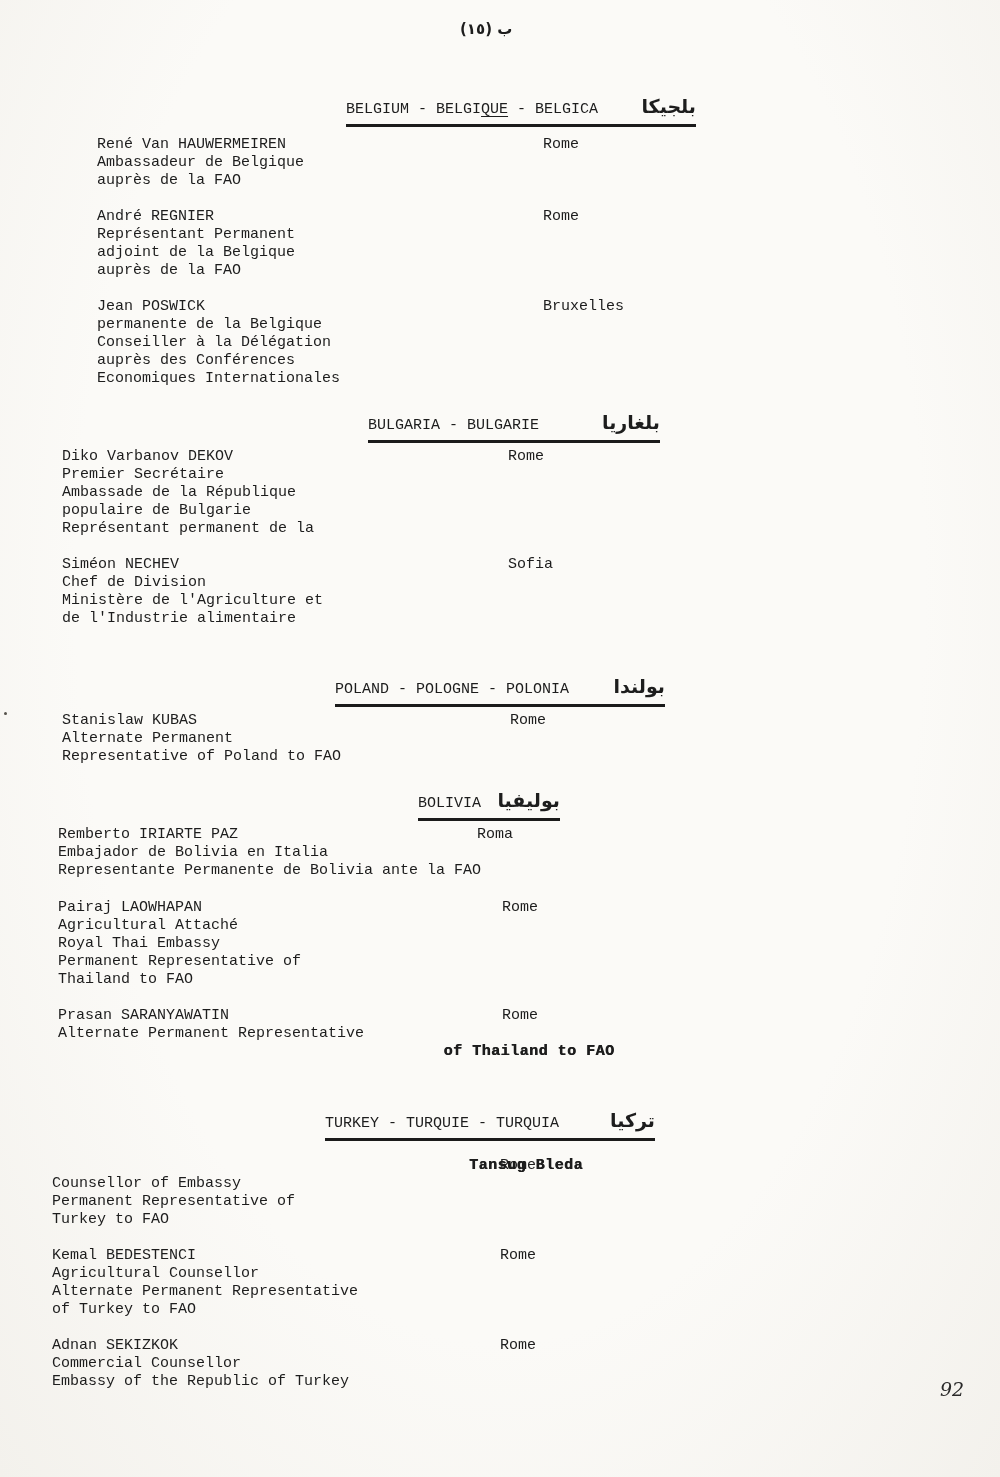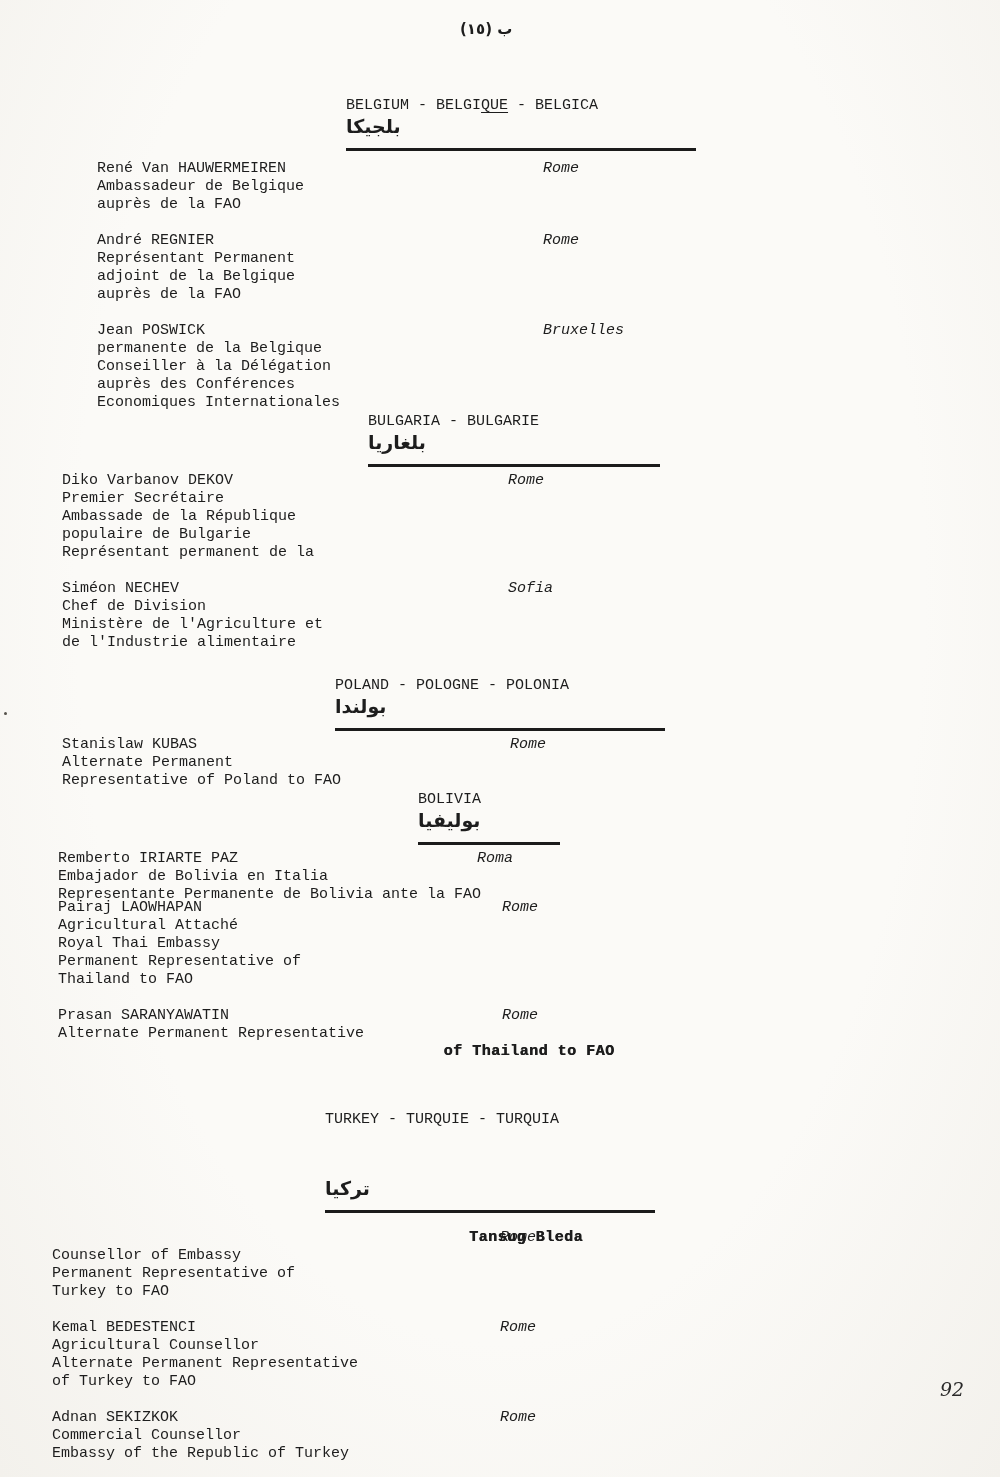--- a/index.html
+++ b/index.html
@@ -14,33 +14,33 @@
     color:#1d1d1d;
   }
   .top-marker{
     position:absolute;top:20px;left:428px;
     font-family:"DejaVu Sans",sans-serif;
     font-size:15px;font-weight:bold;letter-spacing:2px;direction:ltr;margin-left:32px;
   }
   .section{position:absolute;left:0;width:1000px;}
   .hdr{
     display:flex;justify-content:space-between;align-items:baseline;
-    border-bottom:3px solid #1b1b1b;padding-bottom:12px;line-height:20px;flex-direction:column;
+    border-bottom:3px solid #1b1b1b;padding-bottom:4px;line-height:20px;
   }
   .hdr-title{font-size:15px;white-space:pre;}
   .hdr-title .useg{text-decoration:underline;text-underline-offset:3px;}
   .hdr-arabic{
     font-family:"DejaVu Sans",sans-serif;direction:rtl;
     font-size:19px;font-weight:bold;line-height:20px;
   }
   .entries{position:relative;}
   .entry{position:relative;font-size:15px;line-height:18px;margin-bottom:18px;}
   .line{white-space:pre;}
   .line.bold{font-weight:bold;letter-spacing:0.5px;text-shadow:0.6px 0 0 #1d1d1d;text-align:center;}
-  .loc{position:absolute;top:0;font-size:15px;font-style:italic;}
+  .loc{position:absolute;top:0;font-size:15px;}
   
   .sec-belgium {top:96px;}  .sec-belgium  .hdr{margin-left:346px;width:350px;}
   .sec-belgium  .entries{margin-top:9px;}  .sec-belgium  .entry{padding-left:97px;} .sec-belgium  .loc{left:543px;}
   .sec-bulgaria{top:412px;} .sec-bulgaria .hdr{margin-left:368px;width:292px;}
   .sec-bulgaria .entries{margin-top:5px;}  .sec-bulgaria .entry{padding-left:62px;} .sec-bulgaria .loc{left:508px;}
   .sec-poland  {top:676px;} .sec-poland   .hdr{margin-left:335px;width:330px;}
   .sec-poland   .entries{margin-top:5px;}  .sec-poland   .entry{padding-left:62px;} .sec-poland   .loc{left:510px;}
   .sec-bolivia {top:790px;} .sec-bolivia  .hdr{margin-left:418px;width:142px;}
   .sec-bolivia  .entries{margin-top:5px;}  .sec-bolivia  .entry{padding-left:58px;} .sec-bolivia  .loc{left:477px;}
   .sec-thailand{top:887px;} .sec-thailand .hdr{margin-left:290px;width:385px;}

